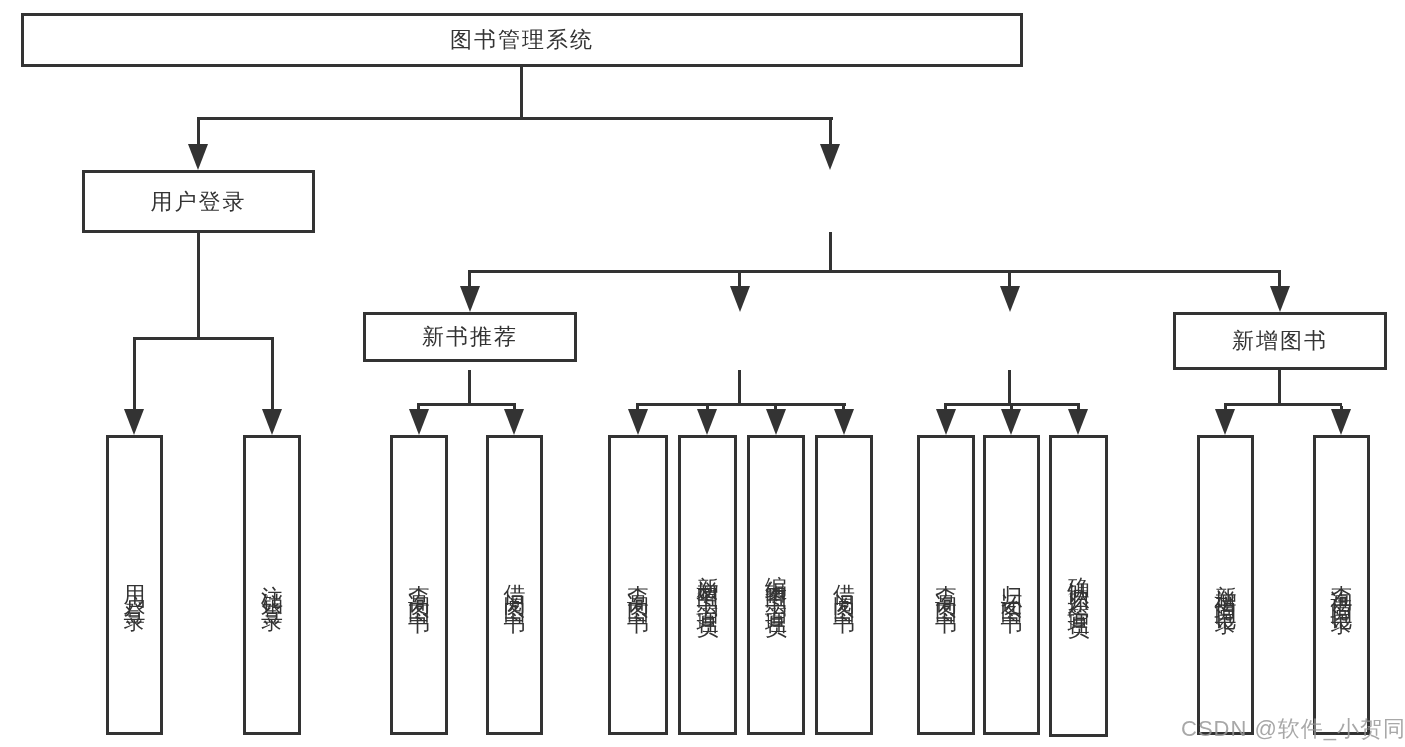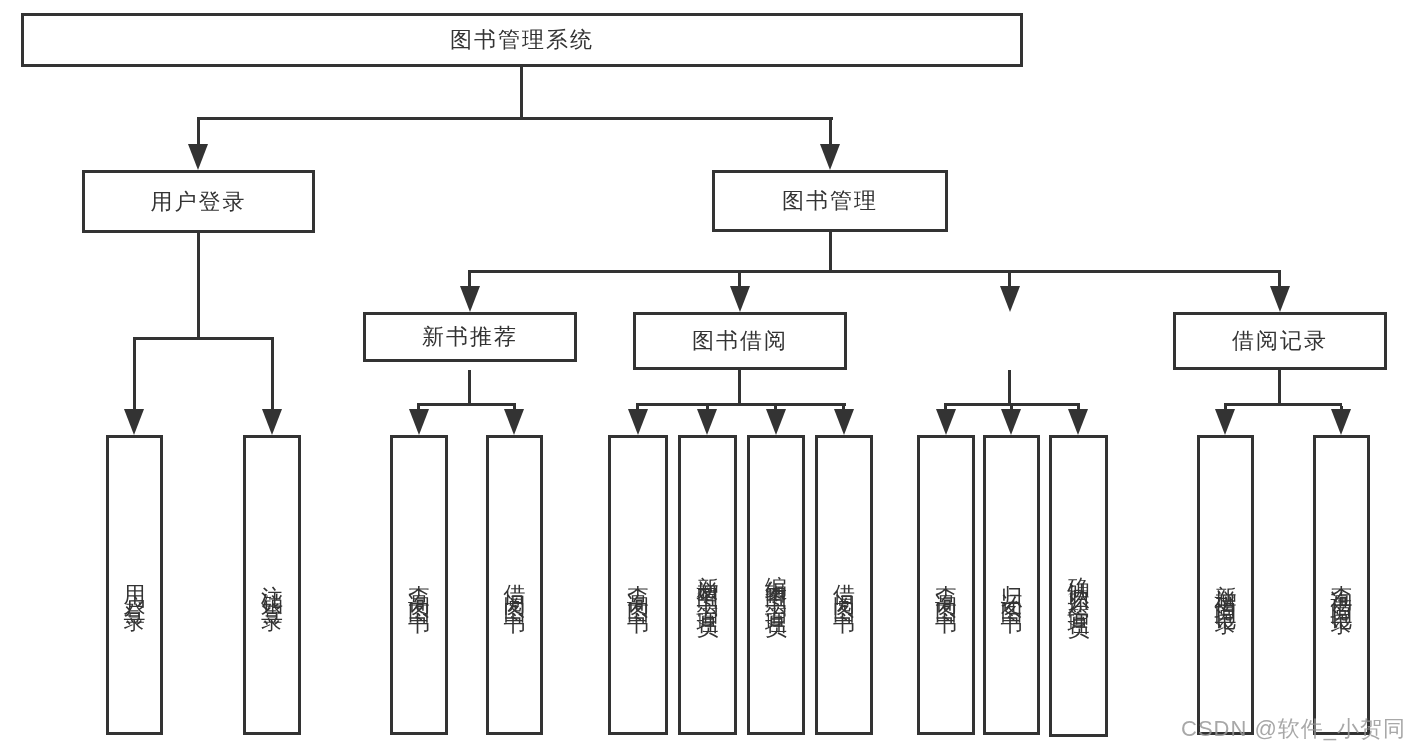--- a/index.html
+++ b/index.html
@@ -41,21 +41,20 @@
   <div class="box h-box" style="left:21px;top:13px;width:1002px;height:54px">图书管理系统</div>
 
   <div class="vl" style="left:520px;top:67px;height:50px"></div>
   <div class="hl" style="left:197px;top:117px;width:636px"></div>
   <div class="vl" style="left:197px;top:120px;height:26px"></div>
   <div class="arr" style="left:188px;top:144px"></div>
   <div class="vl" style="left:829px;top:120px;height:26px"></div>
   <div class="arr" style="left:820px;top:144px"></div>
 
   <div class="box h-box" style="left:82px;top:170px;width:233px;height:63px">用户登录</div>
-  <div class="box h-box" style="left:712px;top:170px;width:236px;height:62px">图书管理</div>
 
   <div class="vl" style="left:197px;top:233px;height:104px"></div>
   <div class="hl" style="left:133px;top:337px;width:141px"></div>
   <div class="vl" style="left:133px;top:340px;height:69px"></div>
   <div class="arr" style="left:124px;top:409px"></div>
   <div class="vl" style="left:271px;top:340px;height:69px"></div>
   <div class="arr" style="left:262px;top:409px"></div>
 
   <div class="box v-box" style="left:106px;top:435px;width:57px;height:300px">用户登录</div>
   <div class="box v-box" style="left:243px;top:435px;width:58px;height:300px">注销登录</div>
@@ -65,22 +64,21 @@
   <div class="vl" style="left:468px;top:273px;height:14px"></div>
   <div class="arr" style="left:460px;top:286px"></div>
   <div class="vl" style="left:738px;top:273px;height:14px"></div>
   <div class="arr" style="left:730px;top:286px"></div>
   <div class="vl" style="left:1008px;top:273px;height:14px"></div>
   <div class="arr" style="left:1000px;top:286px"></div>
   <div class="vl" style="left:1278px;top:273px;height:14px"></div>
   <div class="arr" style="left:1270px;top:286px"></div>
 
   <div class="box h-box" style="left:363px;top:312px;width:214px;height:50px">新书推荐</div>
-  <div class="box h-box" style="left:633px;top:312px;width:214px;height:58px">图书借阅</div>
-  <div class="box h-box" style="left:1173px;top:312px;width:214px;height:58px">借阅记录</div>
+  <div class="box h-box" style="left:1173px;top:312px;width:214px;height:58px">新增图书</div>
 
   <div class="vl" style="left:468px;top:370px;height:33px"></div>
   <div class="hl" style="left:417px;top:403px;width:99px"></div>
   <div class="vl" style="left:417px;top:406px;height:6px"></div>
   <div class="arr" style="left:409px;top:409px"></div>
   <div class="vl" style="left:513px;top:406px;height:6px"></div>
   <div class="arr" style="left:504px;top:409px"></div>
 
   <div class="box v-box" style="left:390px;top:435px;width:58px;height:300px">查询图书</div>
   <div class="box v-box" style="left:486px;top:435px;width:57px;height:300px">借阅图书</div>

